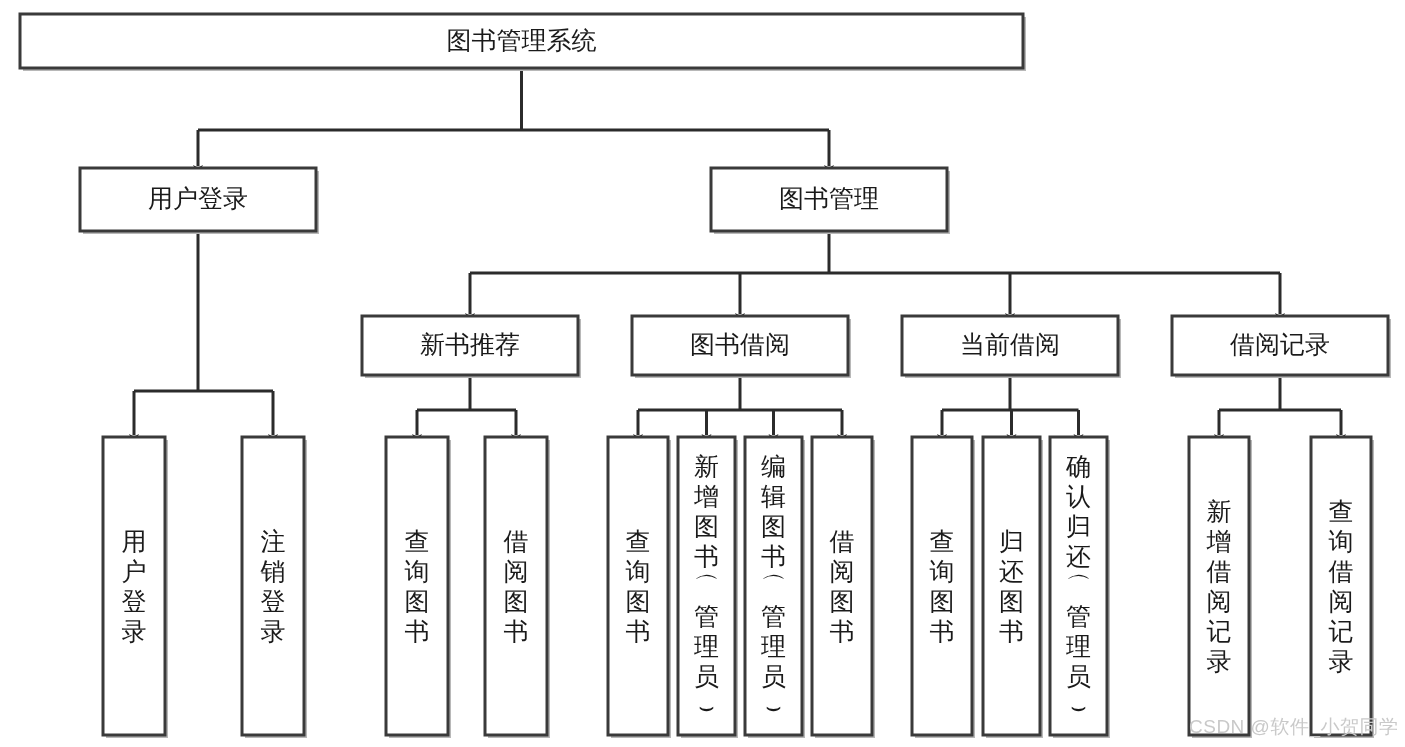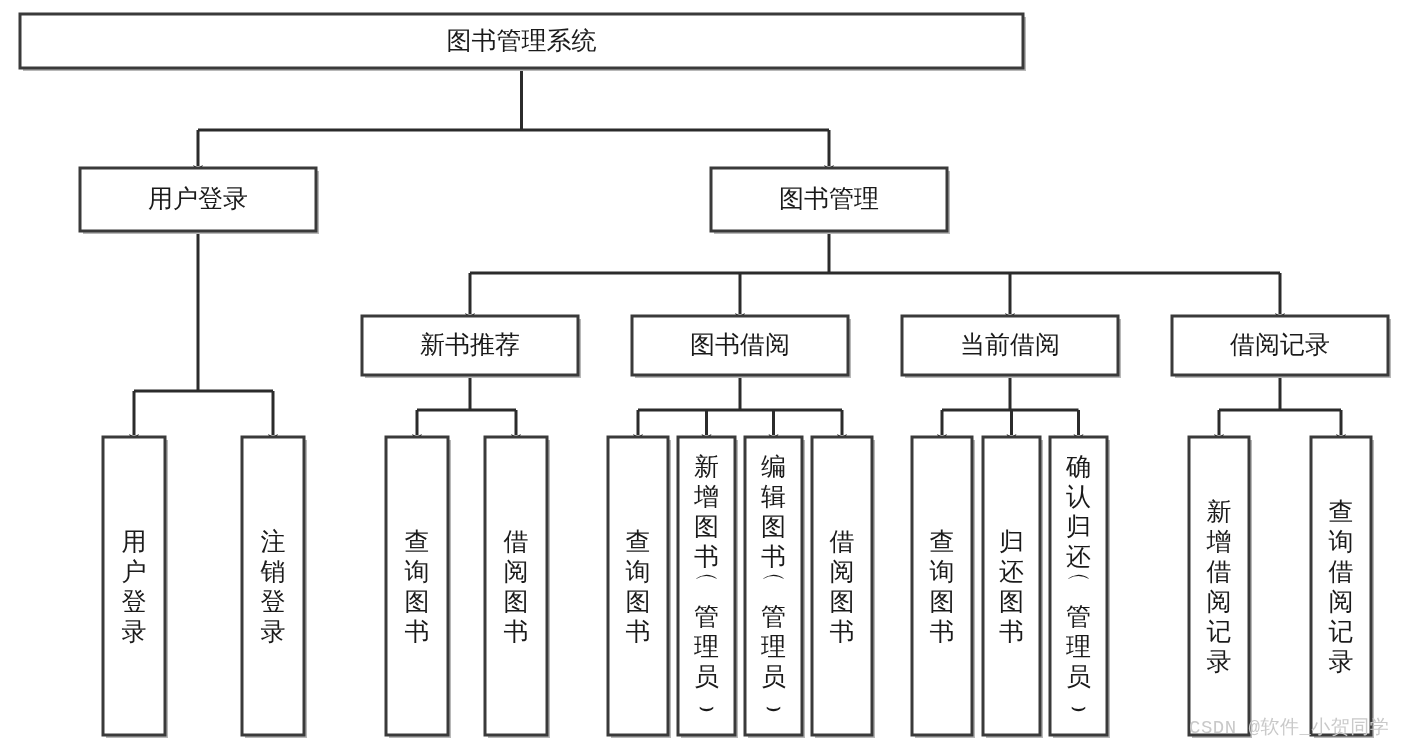--- a/index.html
+++ b/index.html
@@ -17,21 +17,21 @@
     font-size:25px;fill:#1a1a1a;
     text-anchor:middle;dominant-baseline:middle;
   }
   .leaf-label{
     font-family:"Liberation Sans","DejaVu Sans",sans-serif;
     font-size:25px;fill:#1a1a1a;
     text-anchor:middle;
   }
   .watermark{
     position:absolute;
-    font-family:Liberation Mono, monospace;
+    font-family:Liberation Sans, sans-serif;
     font-size:19px;color:#c9c9c9;white-space:nowrap;
     left:1189px;top:714px;letter-spacing:0.5px;
   }
 </style>
 </head>
 <body>
 
 <svg id="diagram" viewBox="0 0 1405 747">
   <defs>
     <marker id="arrow" markerWidth="12" markerHeight="12" refX="1" refY="5" orient="auto" markerUnits="userSpaceOnUse">

